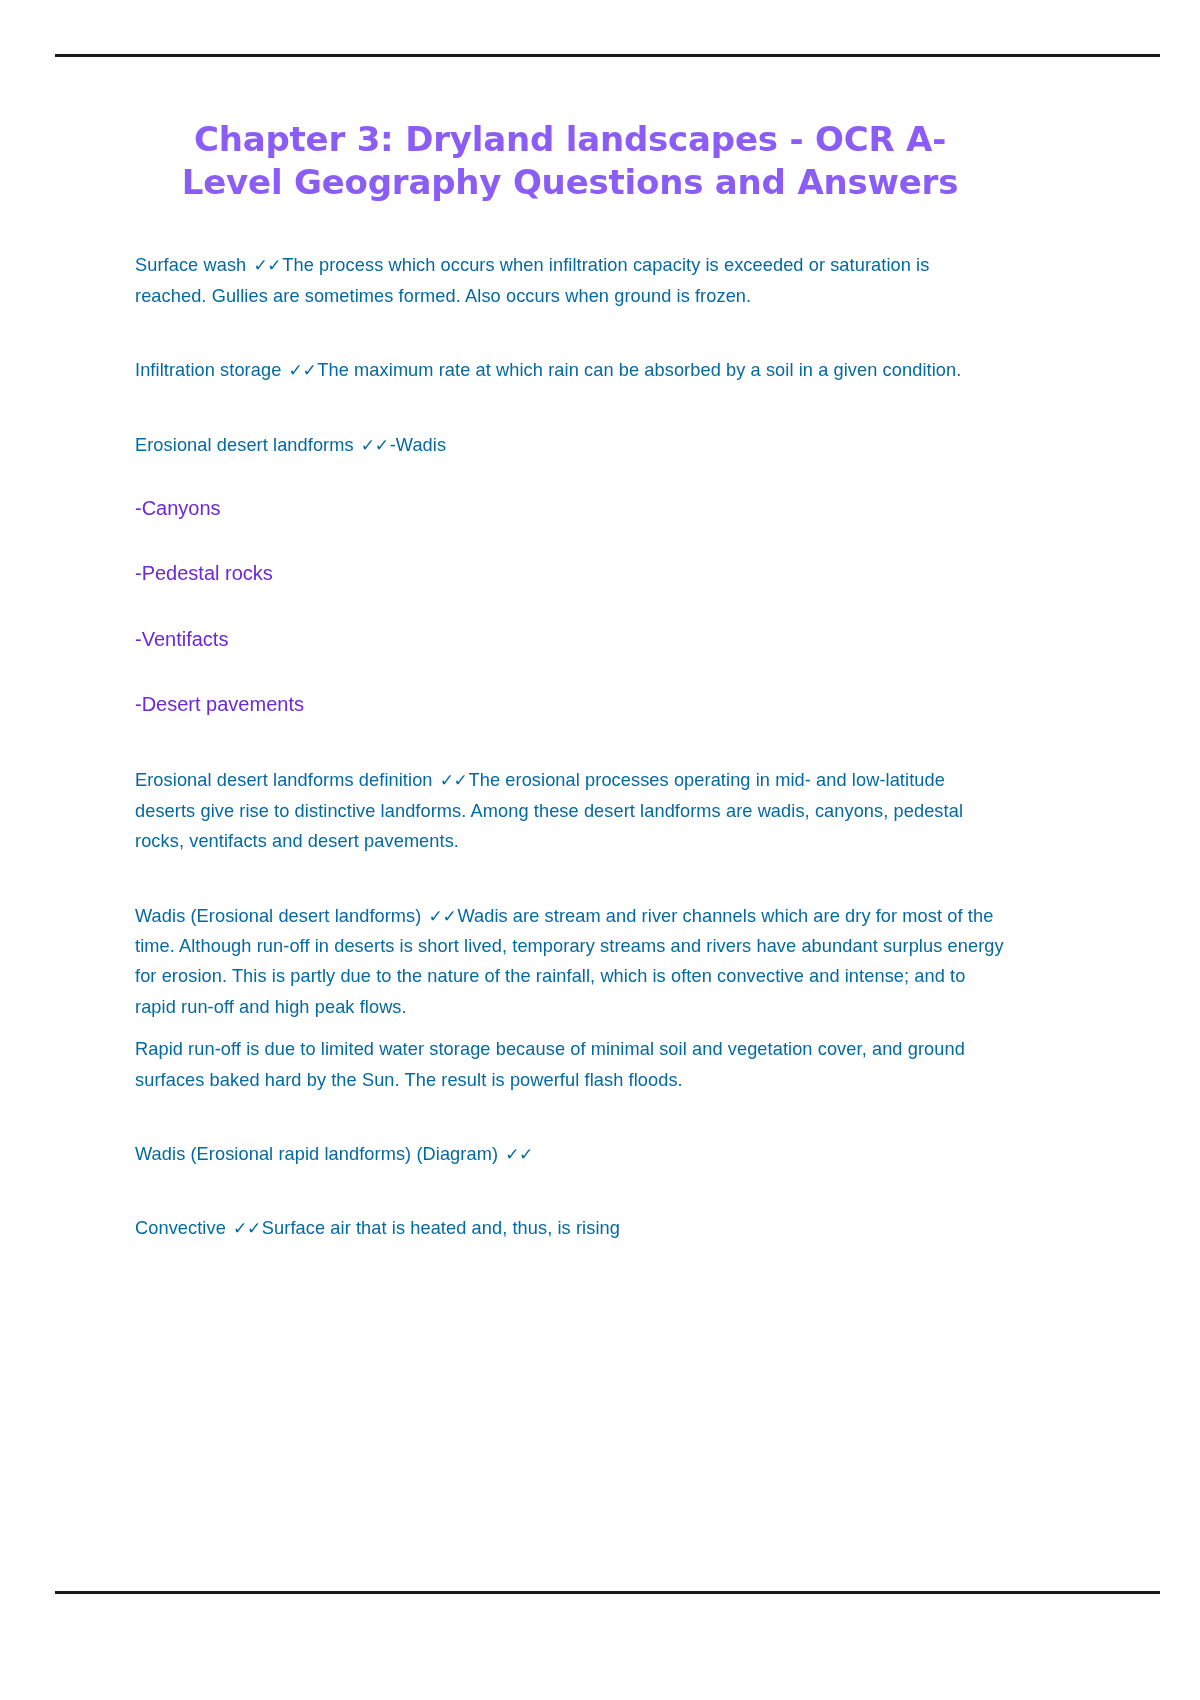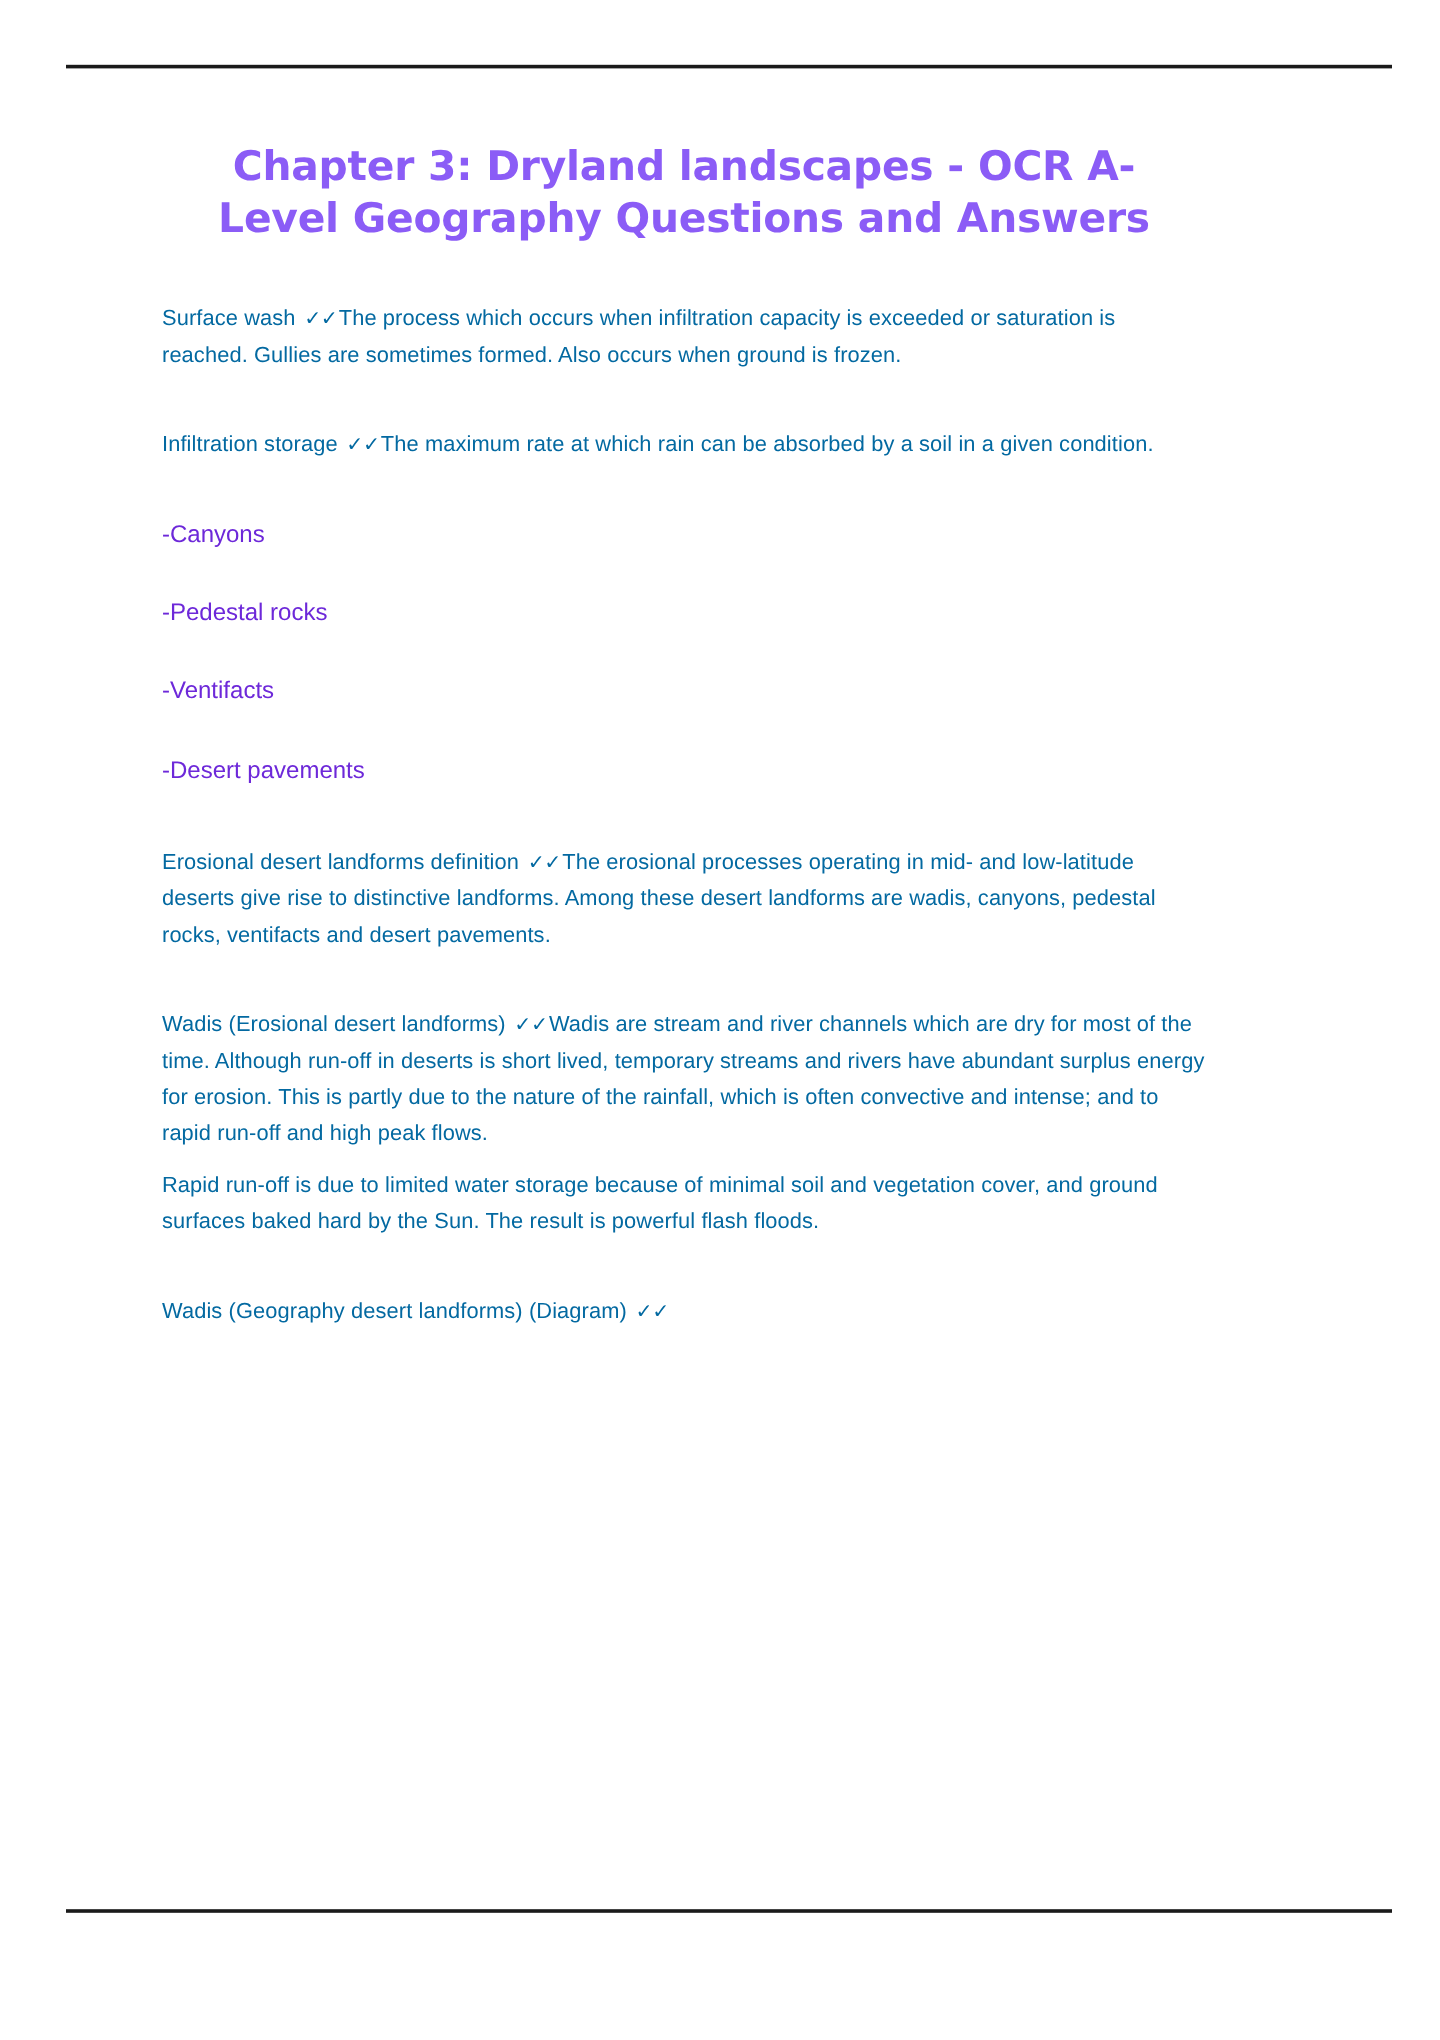--- a/index.html
+++ b/index.html
@@ -107,35 +107,39 @@
 
       <div class="qa-block">
         <p class="para"><span class="term">Surface wash </span><span class="ticks">✓✓</span><span class="def">The process which occurs when infiltration capacity is exceeded or saturation is reached. Gullies are sometimes formed. Also occurs when ground is frozen.</span></p>
       </div>
 
       <div class="qa-block">
         <p class="para"><span class="term">Infiltration storage </span><span class="ticks">✓✓</span><span class="def">The maximum rate at which rain can be absorbed by a soil in a given condition.</span></p>
       </div>
 
       <div class="qa-block list-block">
+        <p class="para"><span class="term">Erosional desert landforms </span><span class="ticks">✓✓</span><span class="def">-Wadis</span></p>
         <p class="bullet-line">-Canyons</p>
         <p class="bullet-line">-Pedestal rocks</p>
         <p class="bullet-line">-Ventifacts</p>
         <p class="bullet-line">-Desert pavements</p>
       </div>
 
       <div class="qa-block">
         <p class="para"><span class="term">Erosional desert landforms definition </span><span class="ticks">✓✓</span><span class="def">The erosional processes operating in mid- and low-latitude deserts give rise to distinctive landforms. Among these desert landforms are wadis, canyons, pedestal rocks, ventifacts and desert pavements.</span></p>
       </div>
 
       <div class="qa-block">
         <p class="para"><span class="term">Wadis (Erosional desert landforms) </span><span class="ticks">✓✓</span><span class="def">Wadis are stream and river channels which are dry for most of the time. Although run-off in deserts is short lived, temporary streams and rivers have abundant surplus energy for erosion. This is partly due to the nature of the rainfall, which is often convective and intense; and to rapid run-off and high peak flows.</span></p>
         <p class="para">Rapid run-off is due to limited water storage because of minimal soil and vegetation cover, and ground surfaces baked hard by the Sun. The result is powerful flash floods.</p>
       </div>
 
       <div class="qa-block">
-        <p class="para"><span class="term">Wadis (Geography desert landforms) (Diagram) </span><span class="ticks">✓✓</span><span class="def"></span></p>
+        <p class="para"><span class="term">Wadis (Erosional rapid landforms) (Diagram) </span><span class="ticks">✓✓</span><span class="def"></span></p>
       </div>
 
+      <div class="qa-block">
+        <p class="para"><span class="term">Convective </span><span class="ticks">✓✓</span><span class="def">Surface air that is heated and, thus, is rising</span></p>
+      </div>
 
     </div>
   </div>
 </div>
 
 </body></html>

